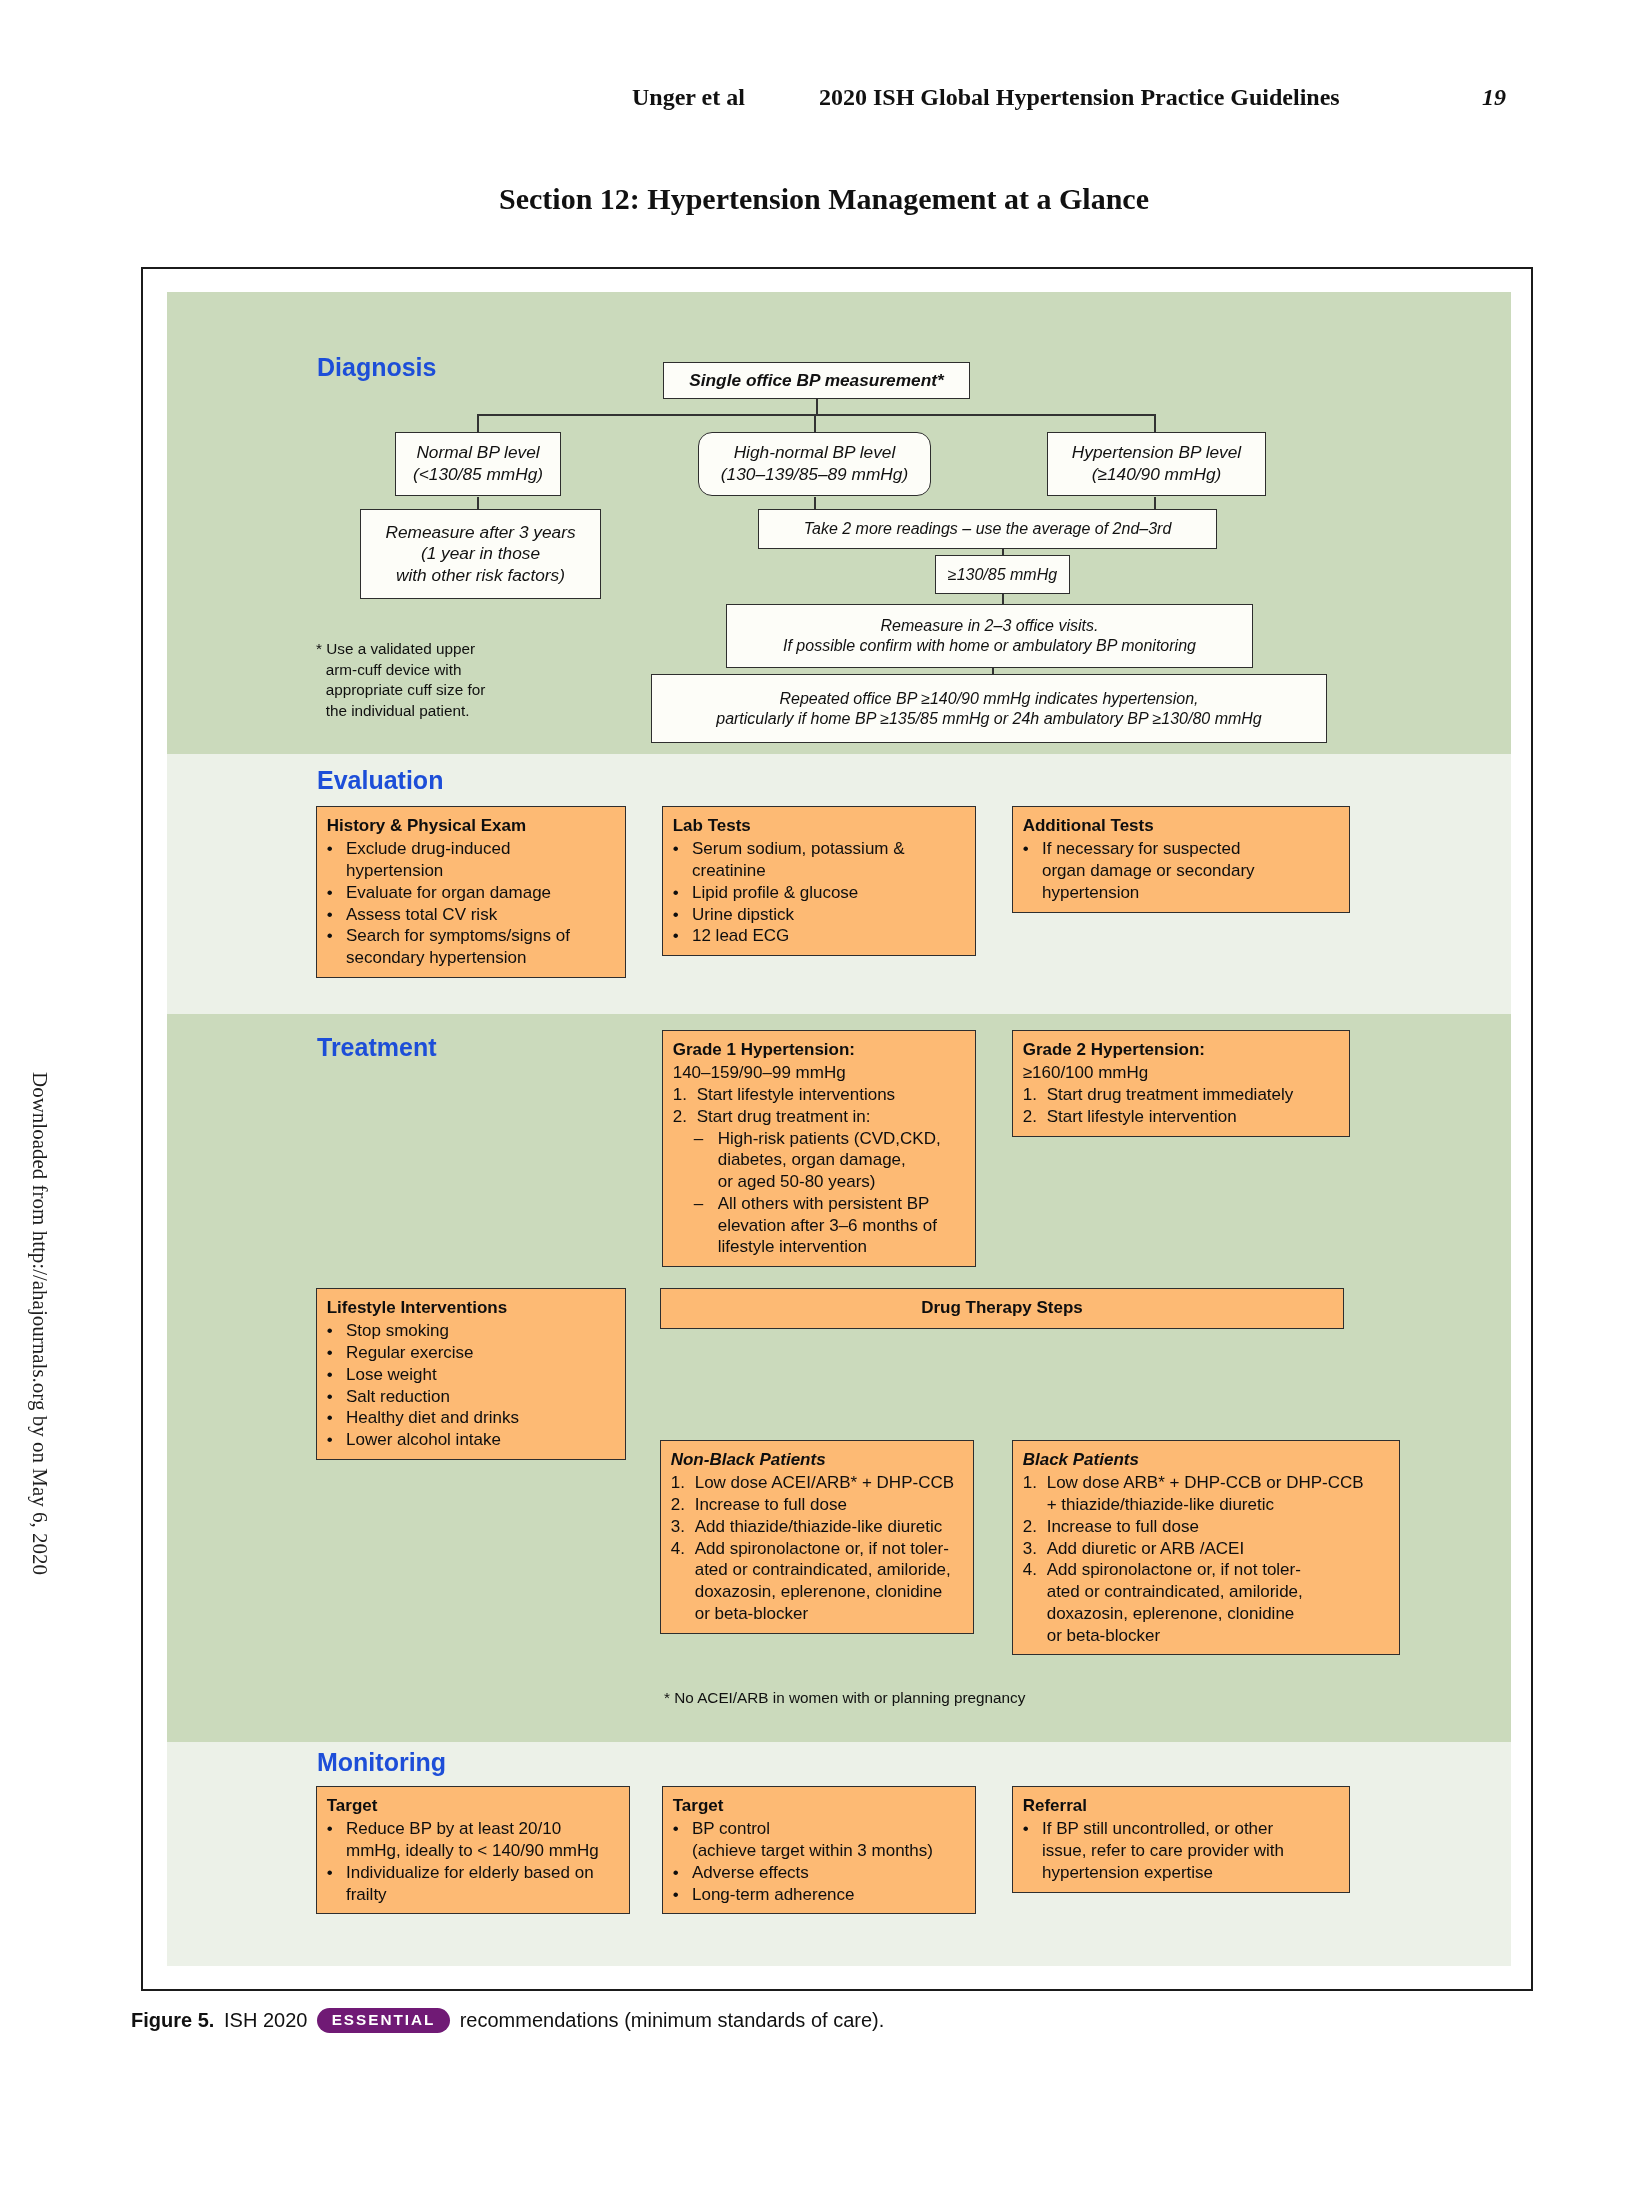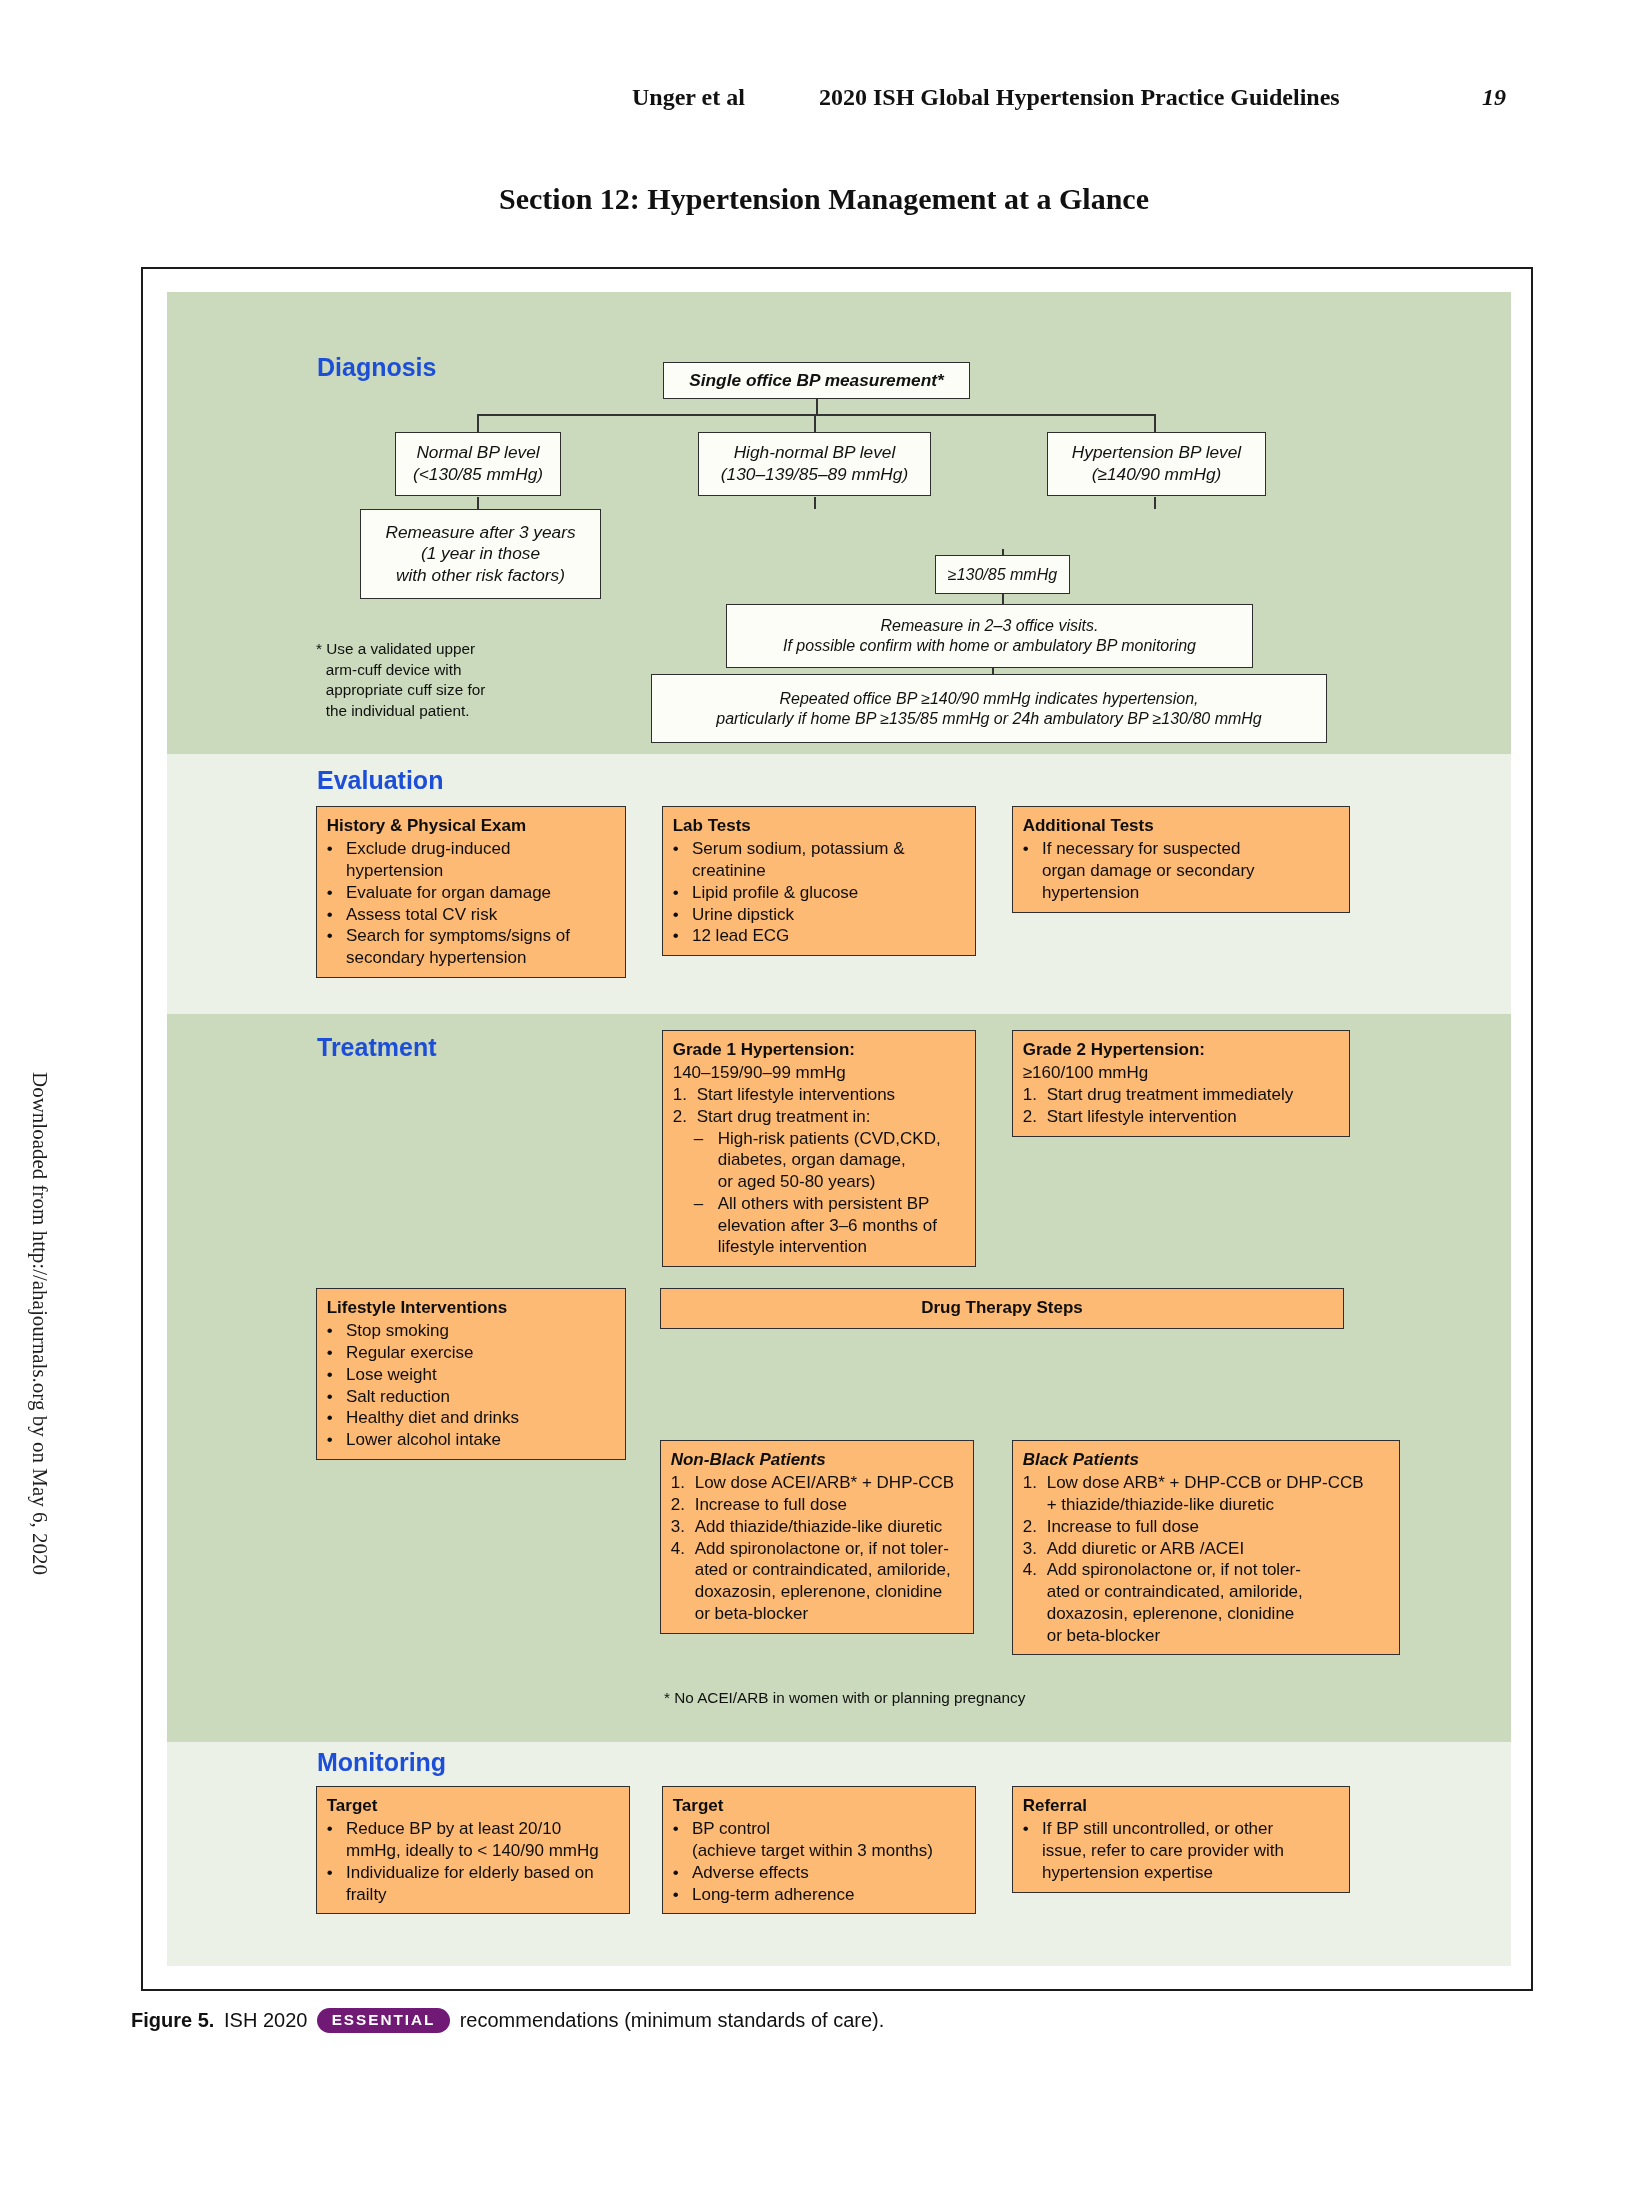--- a/index.html
+++ b/index.html
@@ -30,21 +30,21 @@
   #hd-evaluation{left:174px;top:497px;}
   #hd-treatment {left:174px;top:764px;}
   #hd-monitoring{left:174px;top:1479px;}
 
   
   .fbox{position:absolute;background:#fdfdf8;border:1.6px solid #2e2e2e;box-sizing:border-box;
         display:flex;align-items:center;justify-content:center;text-align:center;
         white-space:pre-line;font-size:17.3px;line-height:1.25;padding:3.2px 8px;font-style:italic;}
   #bx-root{left:520px;top:93px;width:307px;height:37px;font-weight:700;}
   #bx-normal{left:252px;top:163px;width:166px;height:64px;}
-  #bx-highnormal{left:555px;top:163px;width:233px;height:64px;}
+  #bx-highnormal{left:555px;top:163px;width:233px;height:64px;border-radius:14px;}
   #bx-hypert{left:904px;top:163px;width:219px;height:64px;}
   #bx-rem3{left:217px;top:240px;width:241px;height:90px;}
   #bx-take2{left:615px;top:240px;width:459px;height:40px;font-size:16px;}
   #bx-ge130{left:792px;top:286px;width:135px;height:39px;font-size:16px;}
   #bx-rem23{left:583px;top:335px;width:527px;height:64px;font-size:16px;}
   #bx-repeat{left:508px;top:405px;width:676px;height:69px;font-size:16px;}
 
   .cline{position:absolute;background:#333;}
   .cline.v{width:1.6px;}
   .cline.h{height:1.6px;}
@@ -124,20 +124,21 @@
   <div class="fbox" id="bx-root">Single office BP measurement*</div>
   <div class="fbox" id="bx-normal">Normal BP level
 (&lt;130/85 mmHg)</div>
   <div class="fbox" id="bx-highnormal">High-normal BP level
 (130–139/85–89 mmHg)</div>
   <div class="fbox" id="bx-hypert">Hypertension BP level
 (≥140/90 mmHg)</div>
   <div class="fbox" id="bx-rem3">Remeasure after 3 years
 (1 year in those
 with other risk factors)</div>
+  <div class="fbox" id="bx-take2">Take 2 more readings – use the average of 2nd–3rd</div>
   <div class="fbox" id="bx-ge130">≥130/85 mmHg</div>
   <div class="fbox" id="bx-rem23">Remeasure in 2–3 office visits.
 If possible confirm with home or ambulatory BP monitoring</div>
   <div class="fbox" id="bx-repeat">Repeated office BP ≥140/90 mmHg indicates hypertension,
 particularly if home BP ≥135/85 mmHg or 24h ambulatory BP ≥130/80 mmHg</div>
   <div class="fig-note" id="fn-cuff">* Use a validated upper
 arm-cuff device with
 appropriate cuff size for
 the individual patient.</div>
 

